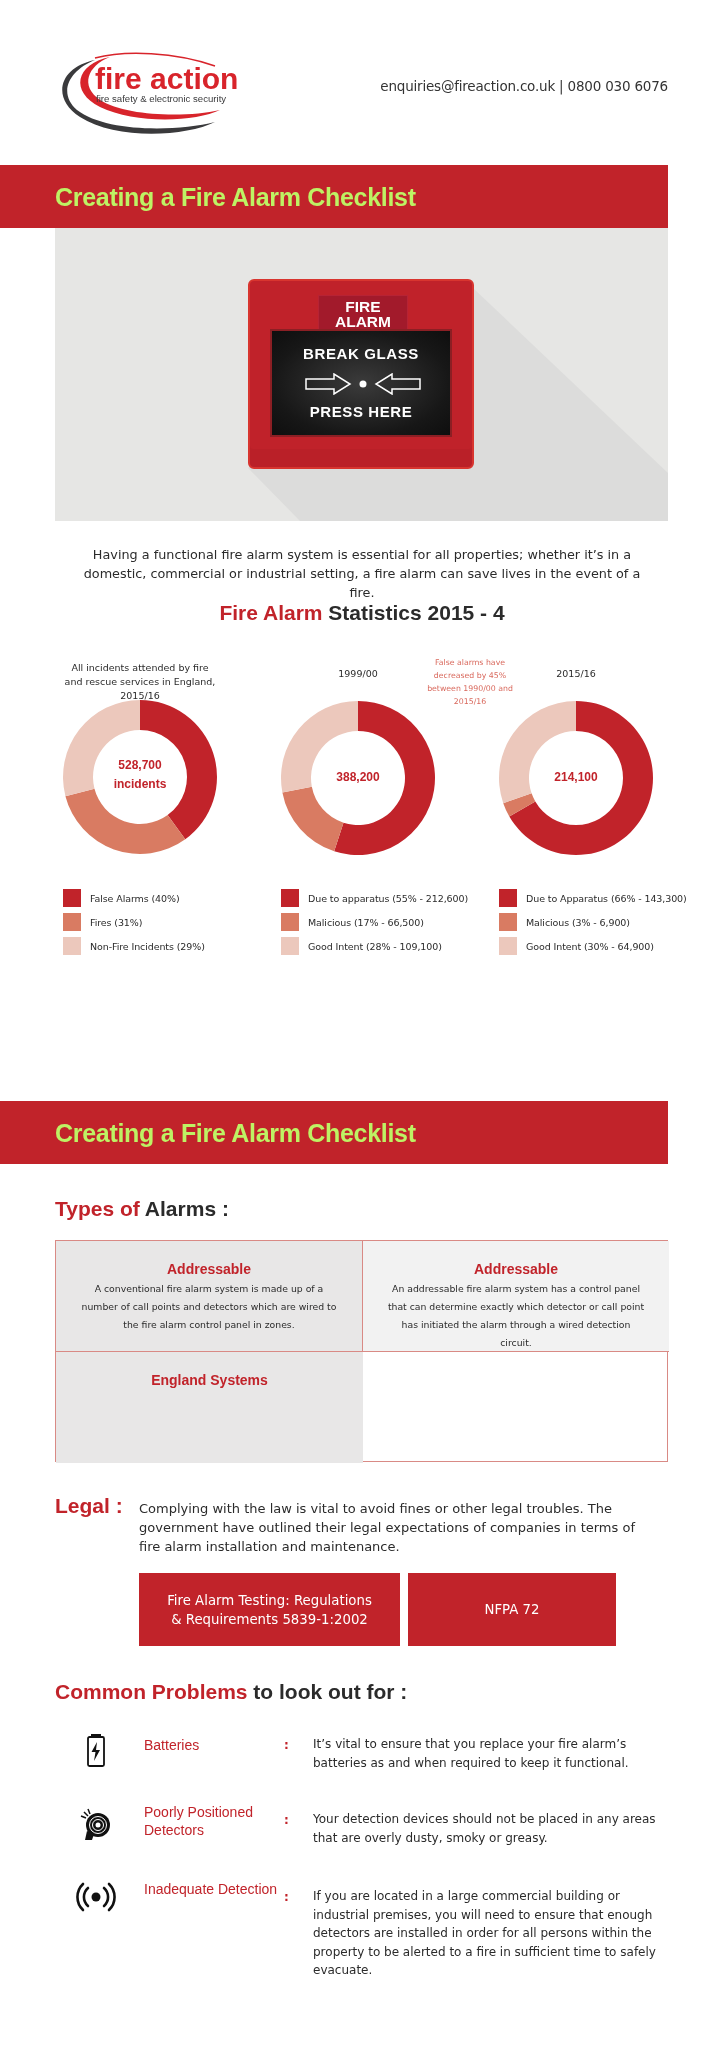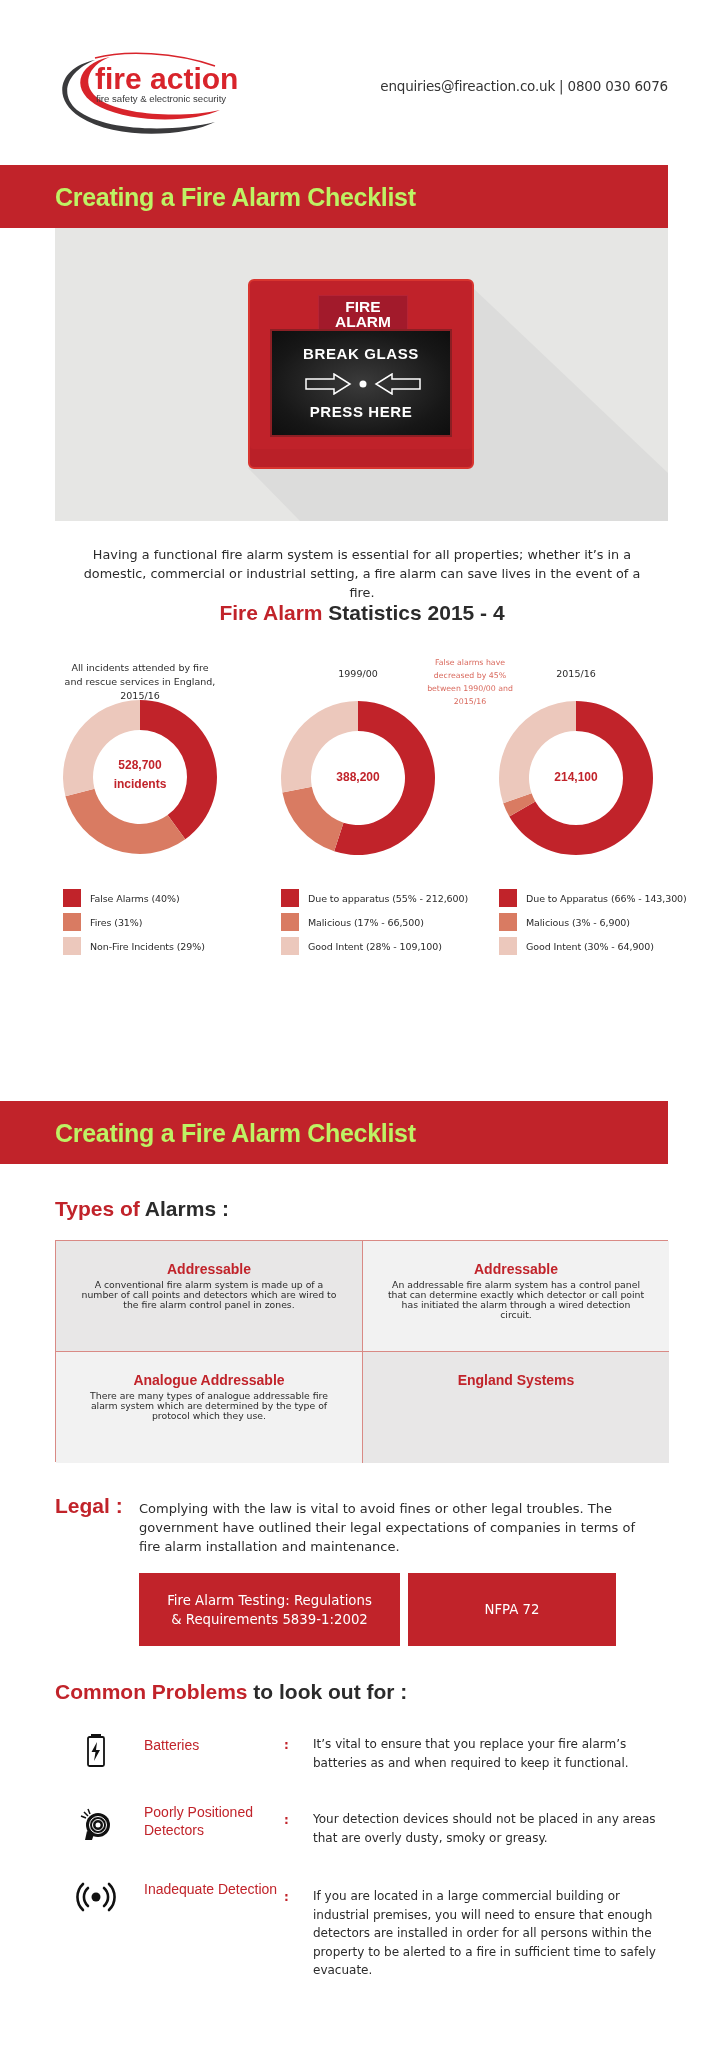--- a/index.html
+++ b/index.html
@@ -44,21 +44,21 @@
 
   
   .types-title { left: 55px; top: 1197px; font-family: "Liberation Sans", sans-serif; font-weight: bold; font-size: 21px; color: #2b2b2b; }
   .types-grid { left: 55px; top: 1240px; width: 613px; height: 222px; border: 1px solid #d98a85; display: grid; grid-template-columns: 307px 306px; grid-template-rows: 111px 111px; }
   .cell { padding-top: 20px; text-align: center; border-color: #d98a85; border-style: solid; border-width: 0; }
   .cell.c0 { background: #e8e7e7; border-right-width: 1px; border-bottom-width: 1px; }
   .cell.c1 { background: #f2f2f2; border-bottom-width: 1px; }
   .cell.c2 { background: #f2f2f2; border-right-width: 1px; }
   .cell.c3 { background: #e8e7e7; }
   .cell-title { color: #c1232a; font-family: "Liberation Sans", sans-serif; font-weight: bold; font-size: 14px; margin-bottom: 3px; }
-  .cell-desc { font-size: 9.3px; line-height: 10px; color: #2b2b2b; padding: 0 22px; }
+  .cell-desc { font-size: 9.3px; line-height: 18px; color: #2b2b2b; padding: 0 22px; }
 
   
   .legal-label { left: 55px; top: 1494px; font-family: "Liberation Sans", sans-serif; font-weight: bold; font-size: 21px; color: #c1232a; }
   .legal-text { left: 139px; top: 1499px; width: 520px; font-size: 13px; line-height: 19px; color: #2b2b2b; }
   .legal-btn { top: 1573px; height: 73px; background: #c1232a; color: #fff; display: flex; align-items: center; justify-content: center; text-align: center; font-size: 13.3px; line-height: 19px; }
   .legal-btn.b0 { left: 139px; width: 261px; }
   .legal-btn.b1 { left: 408px; width: 208px; }
 
   
   .problems-title { left: 55px; top: 1680px; font-family: "Liberation Sans", sans-serif; font-weight: bold; font-size: 21px; color: #2b2b2b; }
@@ -198,24 +198,20 @@
 </div>
 <div class="abs types-grid">
   <div class="cell c0">
     <div class="cell-title">Addressable</div>
     <div class="cell-desc">A conventional fire alarm system is made up of a number of call points and detectors which are wired to the fire alarm control panel in zones.</div>
   </div>
   <div class="cell c1">
     <div class="cell-title">Addressable</div>
     <div class="cell-desc">An addressable fire alarm system has a control panel that can determine exactly which detector or call point has initiated the alarm through a wired detection circuit.</div>
   </div>
-  <div class="cell c2">
-    <div class="cell-title">Analogue Addressable</div>
-    <div class="cell-desc">There are many types of analogue addressable fire alarm system which are determined by the type of protocol which they use.</div>
-  </div>
   <div class="cell c3">
     <div class="cell-title">England Systems</div>
   </div>
 </div>
 
 <div class="abs legal-label">Legal :</div>
 <div class="abs legal-text">Complying with the law is vital to avoid fines or other legal troubles. The government have outlined their legal expectations of companies in terms of fire alarm installation and maintenance.</div>
 <div class="abs legal-btn b0">
   <div>
       <div>Fire Alarm Testing: Regulations</div>

